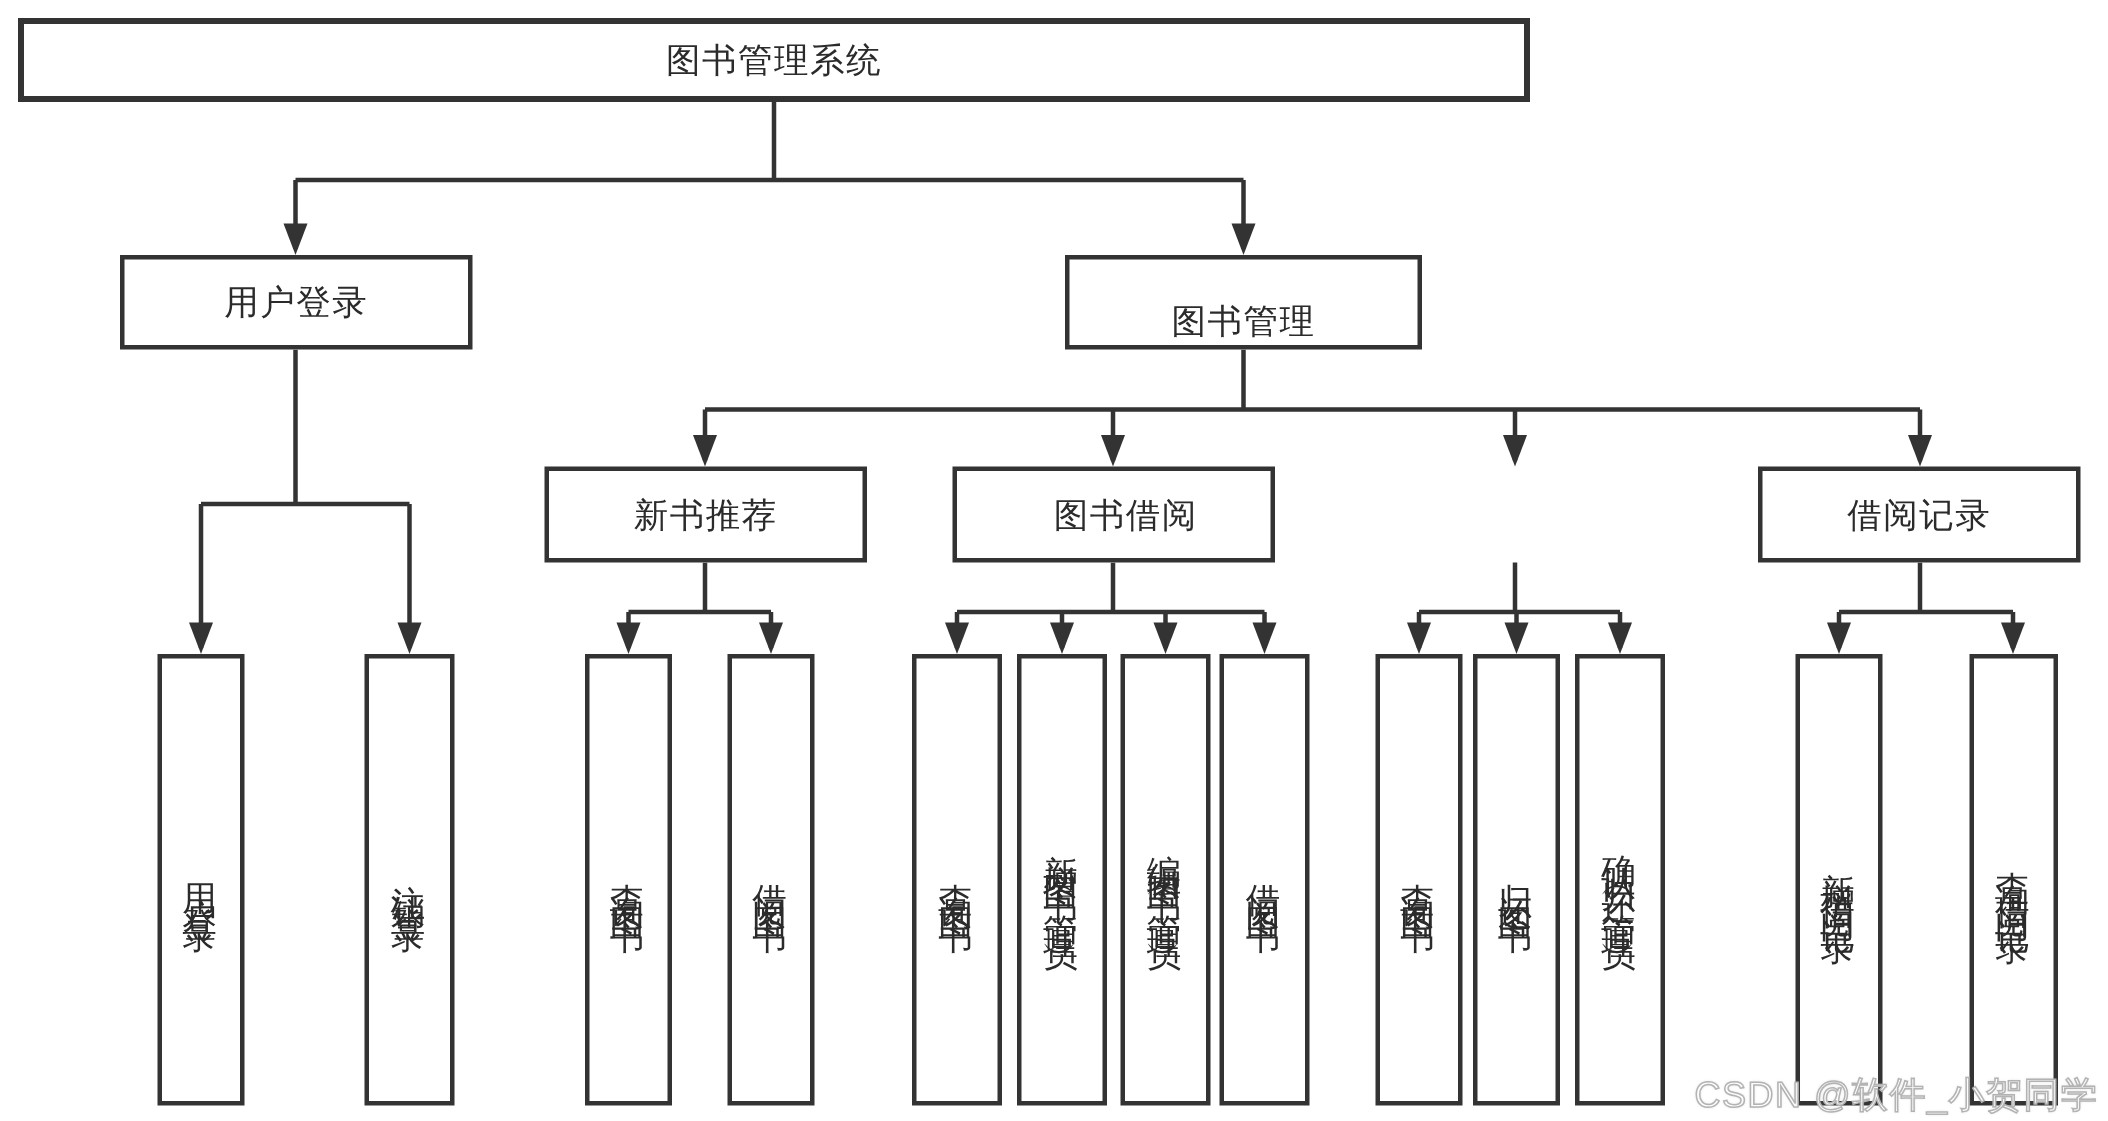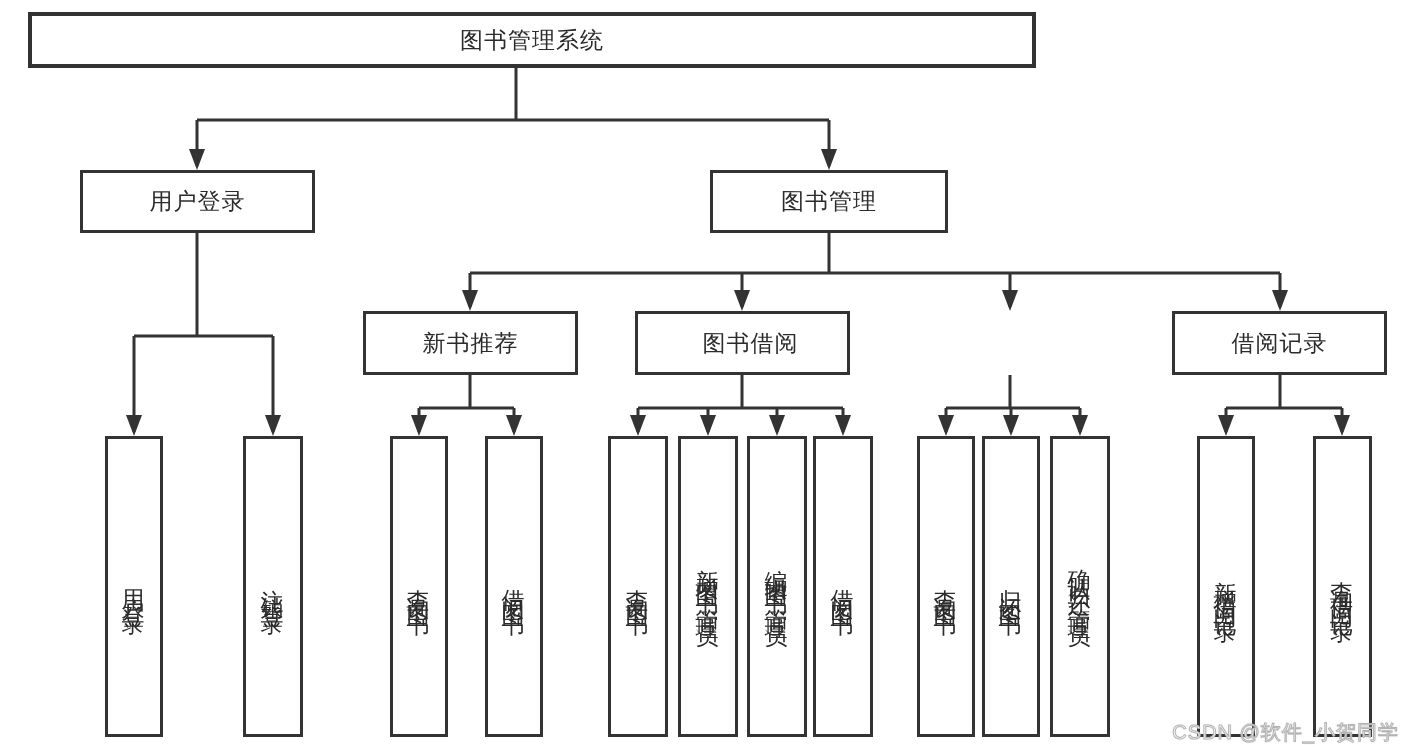--- a/index.html
+++ b/index.html
@@ -26,34 +26,34 @@
     border: 3px solid #333333;
     background: #ffffff;
     display: flex;
     align-items: center;
     justify-content: center;
     font-size: 23px;
     letter-spacing: 1px;
     color: #2b2b2b;
     white-space: nowrap;
   }
-  .root-box { border-width: 4px; margin-left: 16px; }
+  .root-box { border-width: 4px; }
   .vlabel {
     writing-mode: vertical-rl;
     text-orientation: mixed;
     letter-spacing: 8px;
     font-size: 23px;
     color: #2b2b2b;
     white-space: nowrap;
   }
   #watermark {
     position: absolute;
     right: 6px;
     bottom: 1px;
-    font-size: 20px;
+    font-size: 24px;
     letter-spacing: 1px;
     color: rgba(255,255,255,0.92);
     -webkit-text-stroke: 1px #b3b3b3;
     text-shadow: 0 0 2px rgba(150,150,150,0.45);
     z-index: 10;
     white-space: nowrap;
   }
 </style>
 </head>
 <body>
@@ -93,21 +93,21 @@
     </g>
   </svg>
 
   <div class="box root-box" style="left:12px; top:12px; width:1008px; height:56px;">
     <span>图书管理系统</span>
   </div>
 
   <div class="box" style="left:80px; top:170px; width:235px; height:63px;">
     <span>用户登录</span>
   </div>
-  <div class="box" style="left:710px; top:170px; width:238px; height:63px;">
+  <div class="box" style="left:710px; top:170px; width:238px; height:63px;align-items:flex-end;">
     <span>图书管理</span>
   </div>
 
   <div class="box" style="left:363px; top:311px; width:215px; height:64px;">
     <span>新书推荐</span>
   </div>
   <div class="box" style="left:635px; top:311px; width:215px; height:64px;padding-left:16px;">
     <span>图书借阅</span>
   </div>
   <div class="box" style="left:1172px; top:311px; width:215px; height:64px;">

